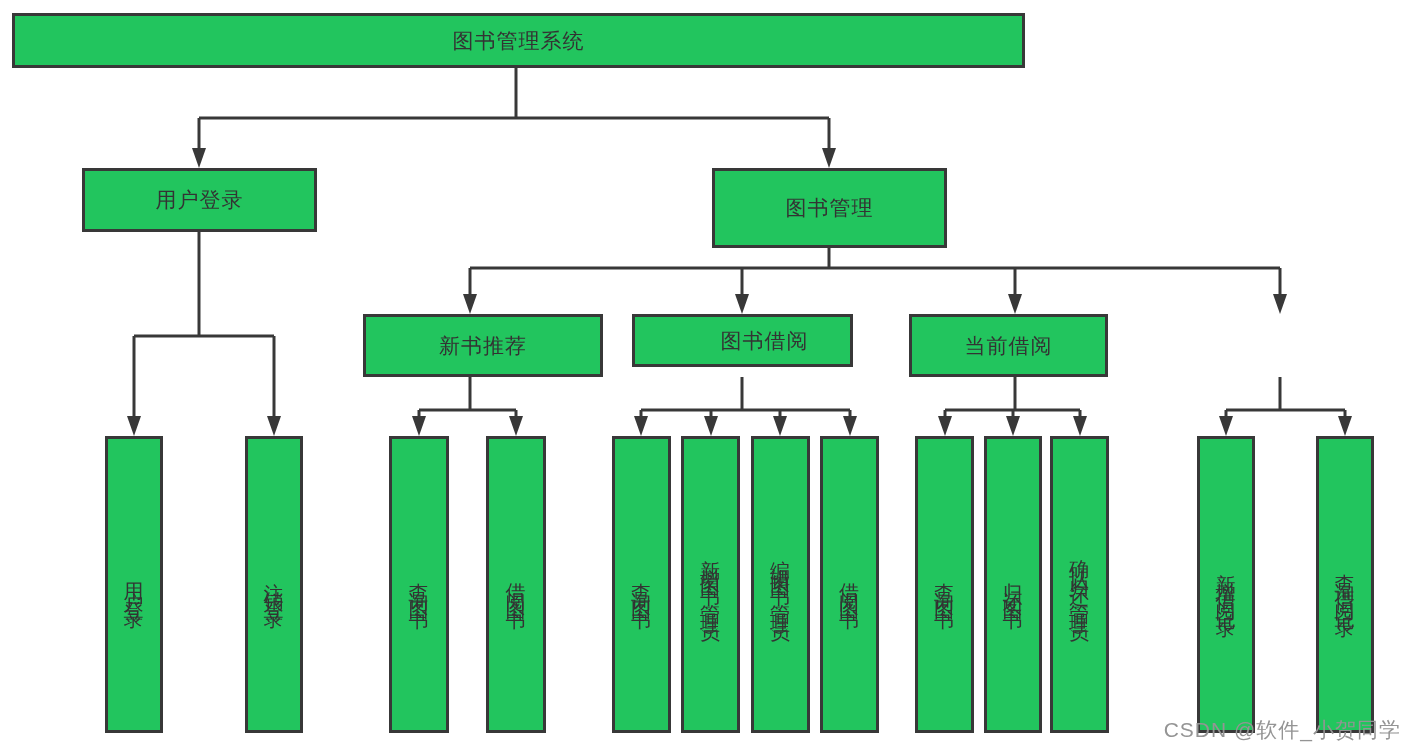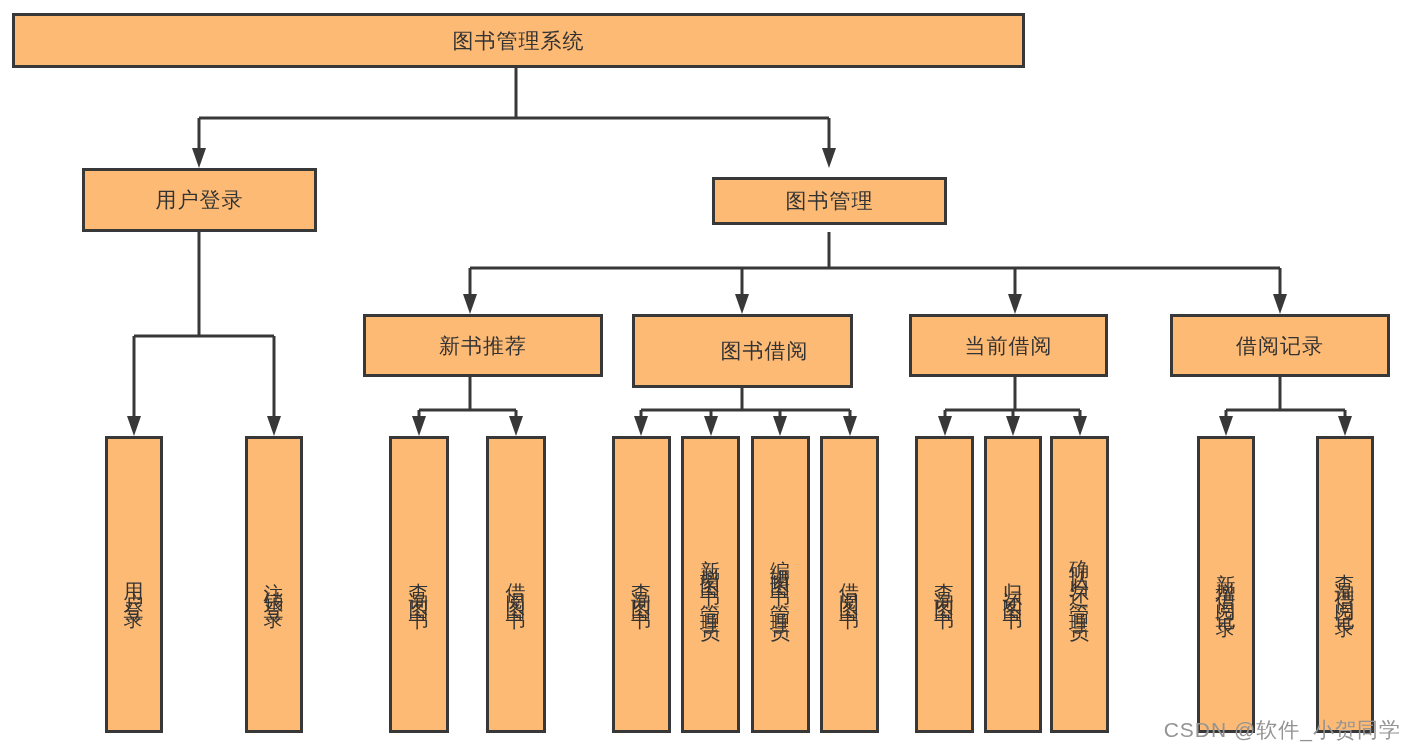--- a/index.html
+++ b/index.html
@@ -29,21 +29,21 @@
     fill: none;
   }
   .carrow {
     fill: var(--line, #383838);
     stroke: none;
   }
   .node {
     position: absolute;
     box-sizing: border-box;
     border: 3px solid var(--line, #383838);
-    background: #fdba74;
+    background: #22c55e;
     display: flex;
     align-items: center;
     justify-content: center;
     color: var(--text, #333333);
   }
   .node.h {
     font-size: 21px;
     letter-spacing: 1px;
   }
   .node.v {
@@ -127,26 +127,25 @@
     <line class="cline" x1="1226" y1="410" x2="1345" y2="410"></line>
     <line class="cline" x1="1226" y1="410" x2="1226" y2="420"></line>
     <polygon class="carrow" points="1219,416 1233,416 1226,436"></polygon>
     <line class="cline" x1="1345" y1="410" x2="1345" y2="420"></line>
     <polygon class="carrow" points="1338,416 1352,416 1345,436"></polygon>
   </svg>
 
   <div class="node h" style="left:12px; top:13px; width:1013px; height:55px;">图书管理系统</div>
 
   <div class="node h" style="left:82px; top:168px; width:235px; height:64px;">用户登录</div>
-  <div class="node h" style="left:712px; top:177px; width:235px; height:48px;">图书管理</div>
+  <div class="node h" style="left:712px; top:168px; width:235px; height:80px;">图书管理</div>
 
   <div class="node h" style="left:363px; top:314px; width:240px; height:63px;">新书推荐</div>
-  <div class="node h" style="left:632px; top:314px; width:221px; height:74px;padding-left:44px;">图书借阅</div>
+  <div class="node h" style="left:632px; top:314px; width:221px; height:53px;padding-left:44px;">图书借阅</div>
   <div class="node h" style="left:909px; top:314px; width:199px; height:63px;">当前借阅</div>
-  <div class="node h" style="left:1170px; top:314px; width:220px; height:63px;">借阅记录</div>
 
   <div class="node v" style="left:105px; top:436px; width:58px; height:297px;">用户登录</div>
   <div class="node v" style="left:245px; top:436px; width:58px; height:297px;">注销登录</div>
 
   <div class="node v" style="left:389px; top:436px; width:60px; height:297px;">查询图书</div>
   <div class="node v" style="left:486px; top:436px; width:60px; height:297px;">借阅图书</div>
 
   <div class="node v" style="left:612px; top:436px; width:59px; height:297px;">查询图书</div>
   <div class="node v" style="left:681px; top:436px; width:59px; height:297px;">新增图书（管理员）</div>
   <div class="node v" style="left:751px; top:436px; width:59px; height:297px;">编辑图书（管理员）</div>

